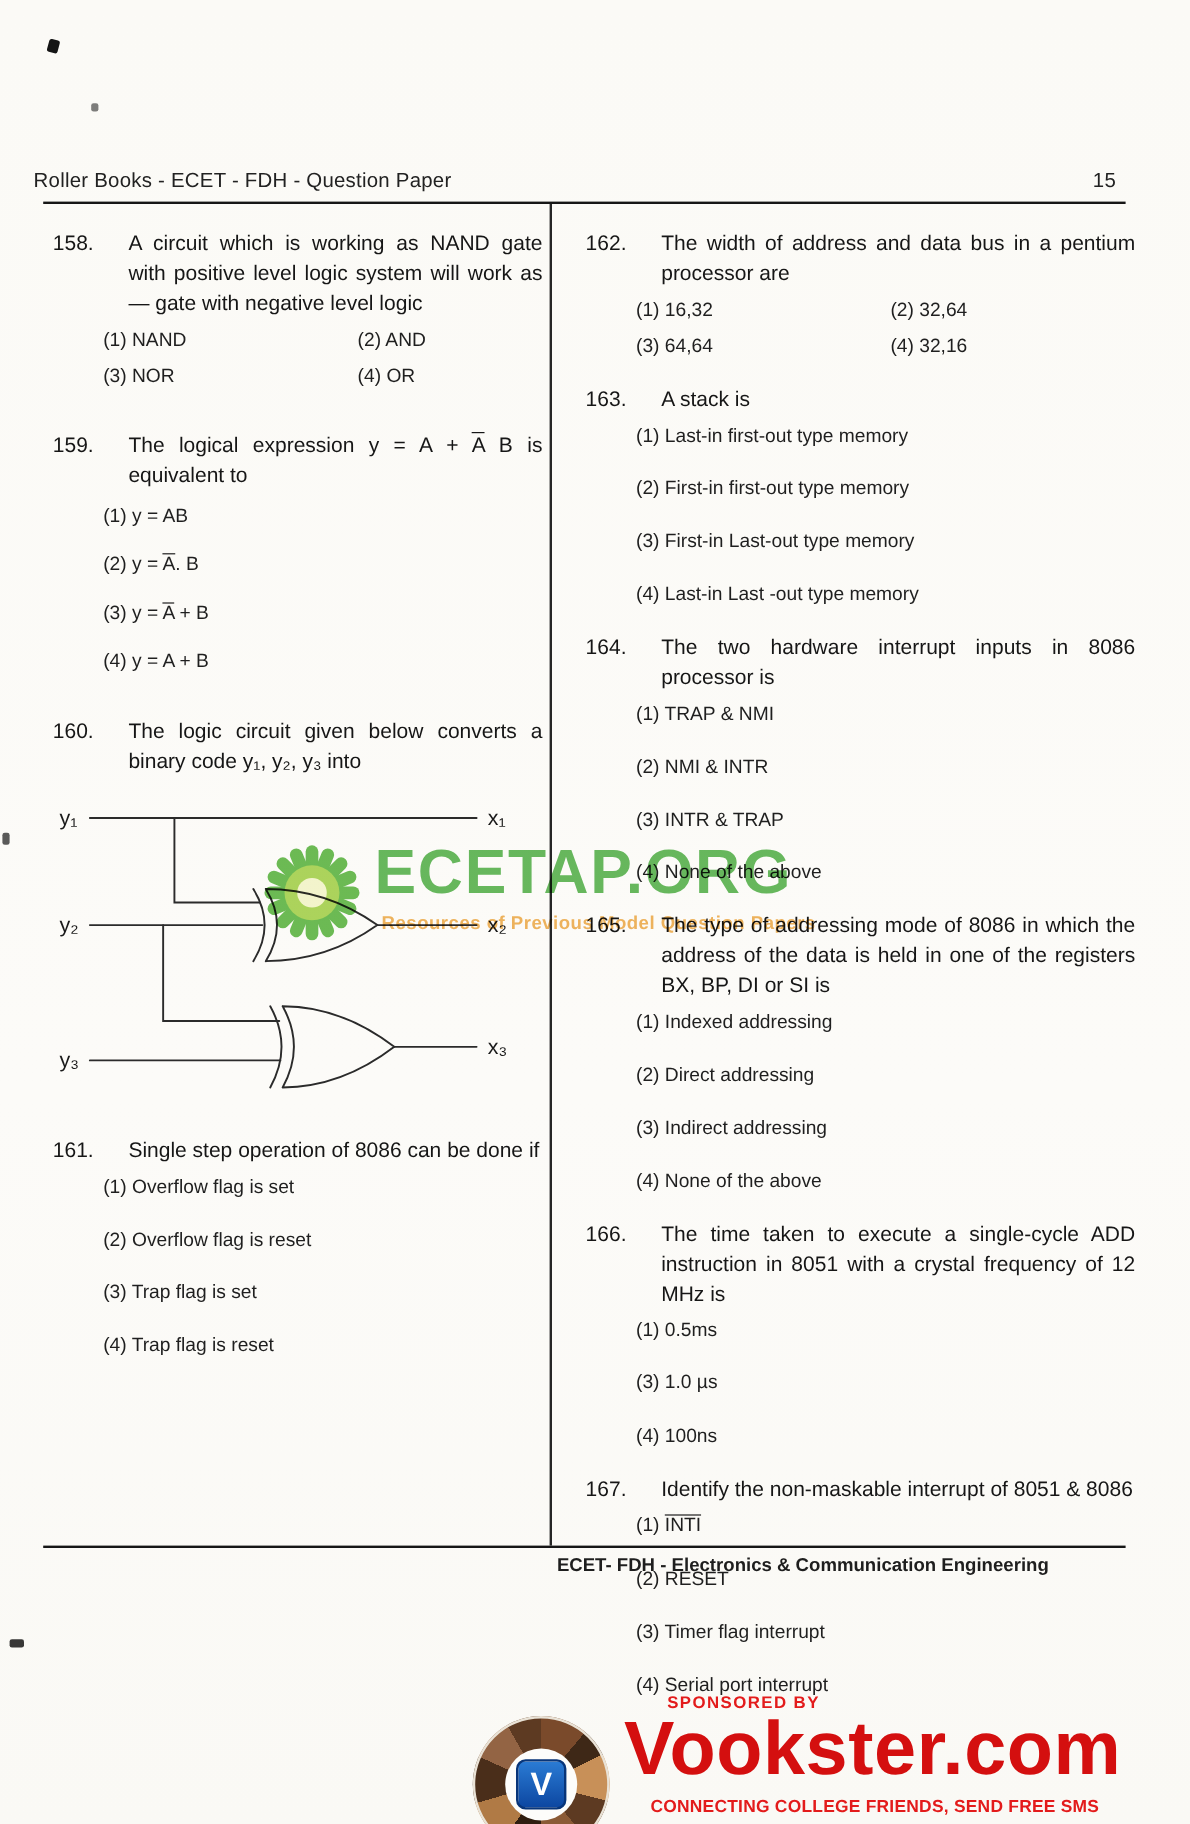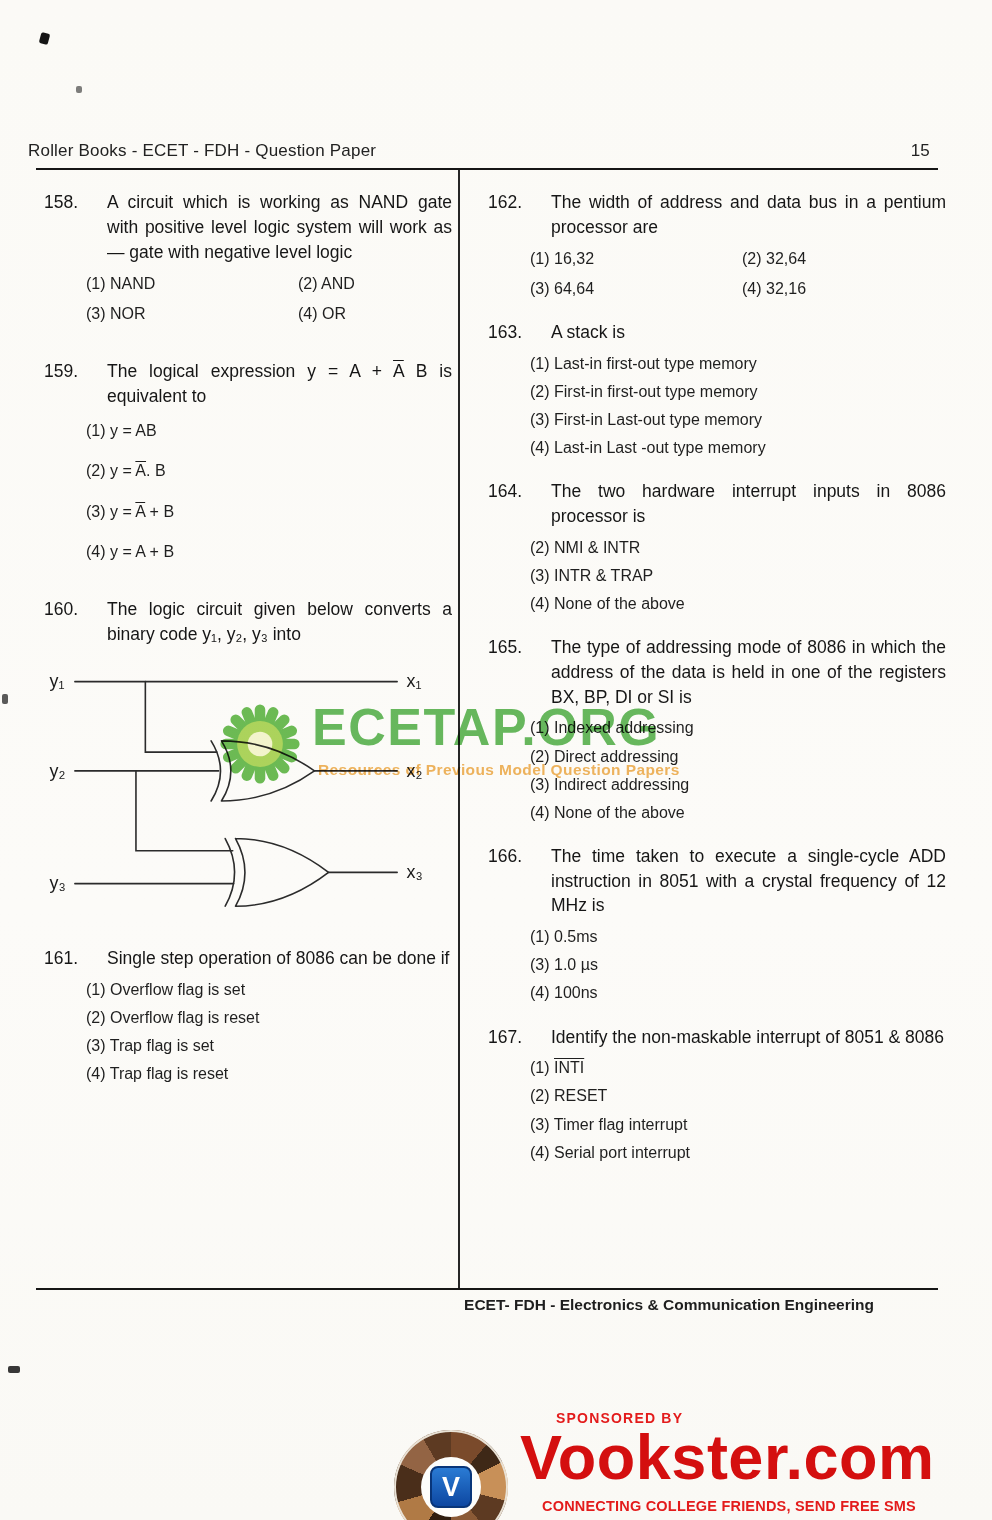--- a/index.html
+++ b/index.html
@@ -21,21 +21,21 @@
   
   .col-left  { position:absolute; left:44px;  top:190px; width:408px; }
   .col-right { position:absolute; left:488px; top:190px; width:458px; }
 
   
   .q { margin-bottom:20px; }
   .col-left .q { margin-bottom:34px; }
   .qhead { display:flex; font-weight:400; font-size:17.5px; line-height:1.42; color:#161616;gap:21px; }
   .qno { flex:0 0 42px; }
   .qtext { flex:1; text-align:justify; }
-  .opts { margin:8px 0 0 42px; display:flex; flex-direction:column; gap:6px; font-size:16px; font-weight:500; line-height:1.38; color:#1f1f1f; }
+  .opts { margin:8px 0 0 42px; display:flex; flex-direction:column; gap:22px; font-size:16px; font-weight:500; line-height:1.38; color:#1f1f1f; }
   .opts.grid2 { display:grid; grid-template-columns:200px 1fr; gap:8px 12px; }
   .opts.wide { gap:18px; margin-top:12px; }
   .ovl { text-decoration:overline; }
   .math { font-weight:500; }
 
   
   .circuit { display:block; width:404px; height:254px; margin:12px 0 4px -2px; }
   .circuit .wire path, .circuit .gate path { fill:none; stroke:#2b2b2b; stroke-width:1.7; stroke-linecap:round; }
   .circuit text { font-family:"Liberation Sans","DejaVu Sans",sans-serif; font-size:19px; font-weight:500; fill:#1a1a1a; }
 
@@ -185,20 +185,21 @@
         <span class="opt">(4) Last-in Last -out type memory</span>
       </div>
     </section>
 
     <section class="q">
       <div class="qhead">
         <span class="qno">164.</span>
         <span class="qtext">The two hardware interrupt inputs in 8086 processor is</span>
       </div>
       <div class="opts">
+        <span class="opt">(1) TRAP &amp; NMI</span>
         <span class="opt">(2) NMI &amp; INTR</span>
         <span class="opt">(3) INTR &amp; TRAP</span>
         <span class="opt">(4) None of the above</span>
       </div>
     </section>
 
     <section class="q">
       <div class="qhead">
         <span class="qno">165.</span>
         <span class="qtext">The type of addressing mode of 8086 in which the address of the data is held in one of the registers BX, BP, DI or SI is</span>

